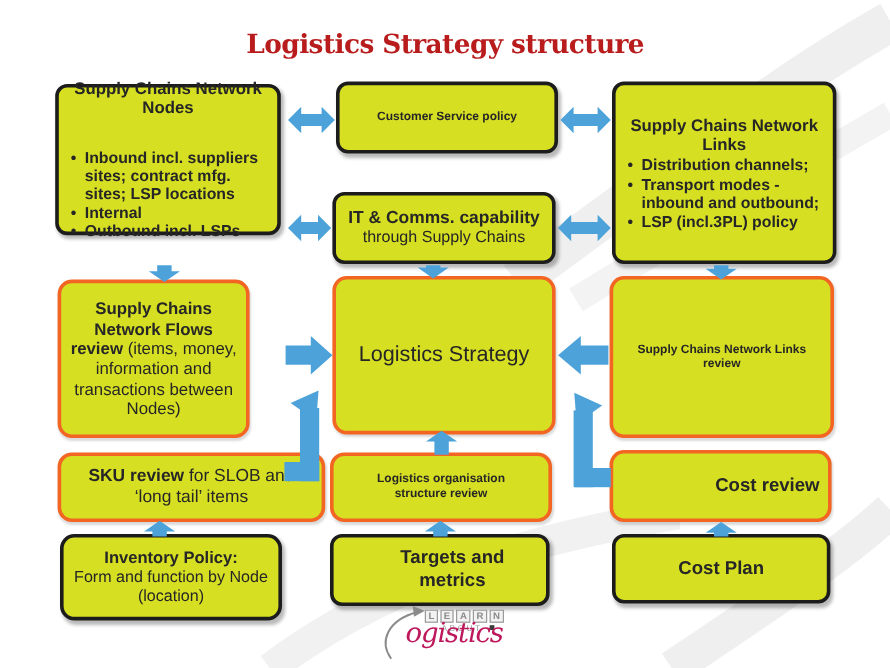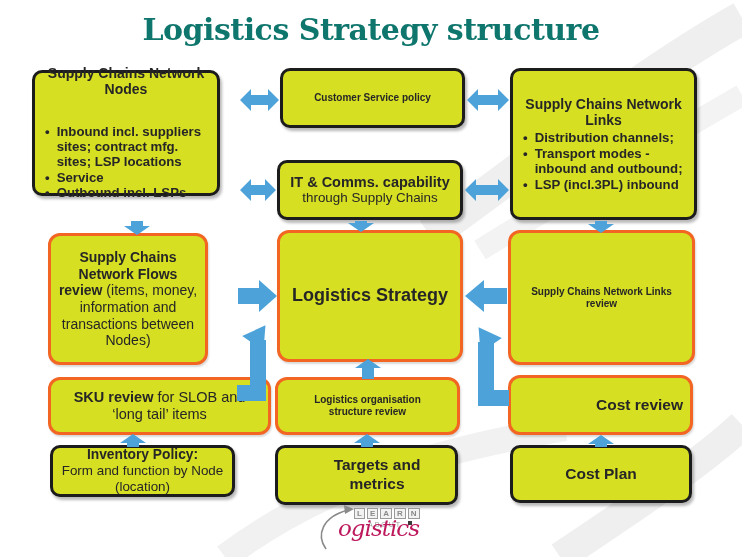--- a/index.html
+++ b/index.html
@@ -1,36 +1,36 @@
 <!DOCTYPE html>
 <html><head>
 <meta charset="utf-8">
 <style>
   html,body{margin:0;padding:0;background:#fff;}
   .canvas{position:relative;width:742px;height:557px;background:#ffffff;overflow:hidden;
           font-family:"Liberation Sans",sans-serif;}
   svg.bg{position:absolute;left:0;top:0;z-index:0;}
   .page-title{position:absolute;left:0;right:0;top:12px;z-index:2;text-align:center;
-          font-family:"DejaVu Serif",serif;font-weight:bold;font-size:30px;
-          color:#0f766e;letter-spacing:-0.5px;margin:0;}
+          font-family:"DejaVu Serif",serif;font-weight:bold;font-size:22px;
+          color:#b91c1c;letter-spacing:-0.5px;margin:12px;}
   svg.arrows{position:absolute;left:0;top:0;z-index:3;pointer-events:none;}
   .ar{fill:#4da3d9;}
   .box{position:absolute;z-index:2;background:#d6df22;box-sizing:border-box;
        display:flex;flex-direction:column;justify-content:center;
        padding:3px 7px;color:#262626;}
   .black{border:3px solid #1c1c1c;border-radius:10px;box-shadow:2px 3px 3px rgba(0,0,0,.28);}
   .orange{border:3.5px solid #f26522;border-radius:12px;box-shadow:1px 2px 2px rgba(0,0,0,.15);}
   .bh{font-weight:bold;font-size:14px;line-height:1.15;text-align:center;}
   ul.bullets{list-style:none;margin:2px 0 0 0;padding:0;font-size:13.2px;line-height:1.17;font-weight:bold;}
   ul.bullets li{display:flex;gap:7px;padding-left:3px;}
   ul.bullets li::before{content:"\2022";flex:0 0 auto;}
   .center{text-align:center;}
   .t15b{font-weight:bold;font-size:10px;line-height:1.2;}
   .t16b{font-weight:bold;font-size:15.5px;line-height:1.2;}
-  .t18b{font-weight:bold;font-size:18px;line-height:1.2;}
+  .t18b{font-weight:normal;font-size:18px;line-height:1.2;}
   .mix{font-size:14px;line-height:1.18;margin:0;}
   .mix b{font-weight:bold;}
   .sub{font-size:13.4px;line-height:1.18;}
   
   .logo{position:absolute;left:312px;top:501px;width:140px;height:54px;z-index:2;color:#8a8a8a;}
   .learn-row{position:absolute;left:42px;top:7px;display:flex;gap:2px;}
   .lb{display:inline-block;border:1px solid #9a9a9a;background:#f2f2f2;color:#8a8a8a;
       font-size:8px;font-weight:bold;line-height:9px;padding:0 2px;}
   .about{position:absolute;left:56px;top:20px;font-size:7px;letter-spacing:2px;color:#9a9a9a;}
   .about-dot{position:absolute;left:96px;top:20px;width:4px;height:4px;background:#3a3a3a;}
@@ -70,28 +70,28 @@
       <rect class="ar" x="479" y="390" width="30" height="16"></rect>
       <rect class="ar" x="478" y="342" width="16" height="64"></rect>
       <polygon class="ar" points="-13,9 13,9 0,-13" transform="translate(486,338) rotate(-35)"></polygon>
     </g>
     <polygon class="ar" points="127,447 127,443 120,443 133,434 146,443 139,443 139,447"></polygon>
     <polygon class="ar" points="361,447 361,443 354,443 367,434 380,443 373,443 373,447"></polygon>
     <polygon class="ar" points="362,379 362,368 355,368 368,359 381,368 374,368 374,379"></polygon>
     <polygon class="ar" points="595,447 595,444 588,444 601,435 614,444 607,444 607,447"></polygon>
   </svg>
 
-  <div class="box black" style="left:32px;top:70px;width:188px;height:126px;gap:24px;">
+  <div class="box black" style="left:46px;top:70px;width:188px;height:126px;gap:24px;">
     <div class="bh">Supply Chains Network Nodes</div>
     <ul class="bullets">
       <li>
           <span>Inbound incl. suppliers sites; contract mfg. sites; LSP locations</span>
         </li>
       <li>
-          <span>Service</span>
+          <span>Internal</span>
         </li>
       <li>
           <span>Outbound incl. LSPs</span>
         </li>
     </ul>
   </div>
 
   <div class="box black center" style="left:280px;top:68px;width:185px;height:60px;">
     <div class="t15b">Customer Service policy</div>
   </div>
@@ -99,21 +99,21 @@
   <div class="box black" style="left:510px;top:68px;width:187px;height:152px;">
     <div class="bh">Supply Chains Network Links</div>
     <ul class="bullets">
       <li>
           <span>Distribution channels;</span>
         </li>
       <li>
           <span>Transport modes - inbound and outbound;</span>
         </li>
       <li>
-          <span>LSP (incl.3PL) inbound</span>
+          <span>LSP (incl.3PL) policy</span>
         </li>
     </ul>
   </div>
 
   <div class="box black center" style="left:277px;top:160px;width:186px;height:60px;">
     <div class="bh" style="font-size:14.5px;">IT &amp; Comms. capability</div>
     <div class="sub">through Supply Chains</div>
   </div>
 
   <div class="box orange center" style="left:48px;top:233px;width:160px;height:132px;">
@@ -133,21 +133,21 @@
   </div>
 
   <div class="box orange center" style="left:275px;top:377px;width:185px;height:58px;padding:2px 18px;">
     <div class="t15b">Logistics organisation structure review</div>
   </div>
 
   <div class="box orange center" style="left:508px;top:375px;width:185px;height:60px;text-align:right;">
     <div class="t16b">Cost review</div>
   </div>
 
-  <div class="box black center" style="left:50px;top:445px;width:185px;height:52px;padding:2px 6px;">
+  <div class="box black center" style="left:50px;top:445px;width:185px;height:72px;padding:2px 6px;border-radius:12px;">
     <div class="bh" style="font-size:13.8px;">Inventory Policy:</div>
     <div class="sub">Form and function by Node (location)</div>
   </div>
 
   <div class="box black center" style="left:275px;top:445px;width:183px;height:60px;padding-left:28px;">
     <div class="t16b">Targets and metrics</div>
   </div>
 
   <div class="box black center" style="left:510px;top:445px;width:182px;height:58px;">
     <div class="t16b">Cost Plan</div>

